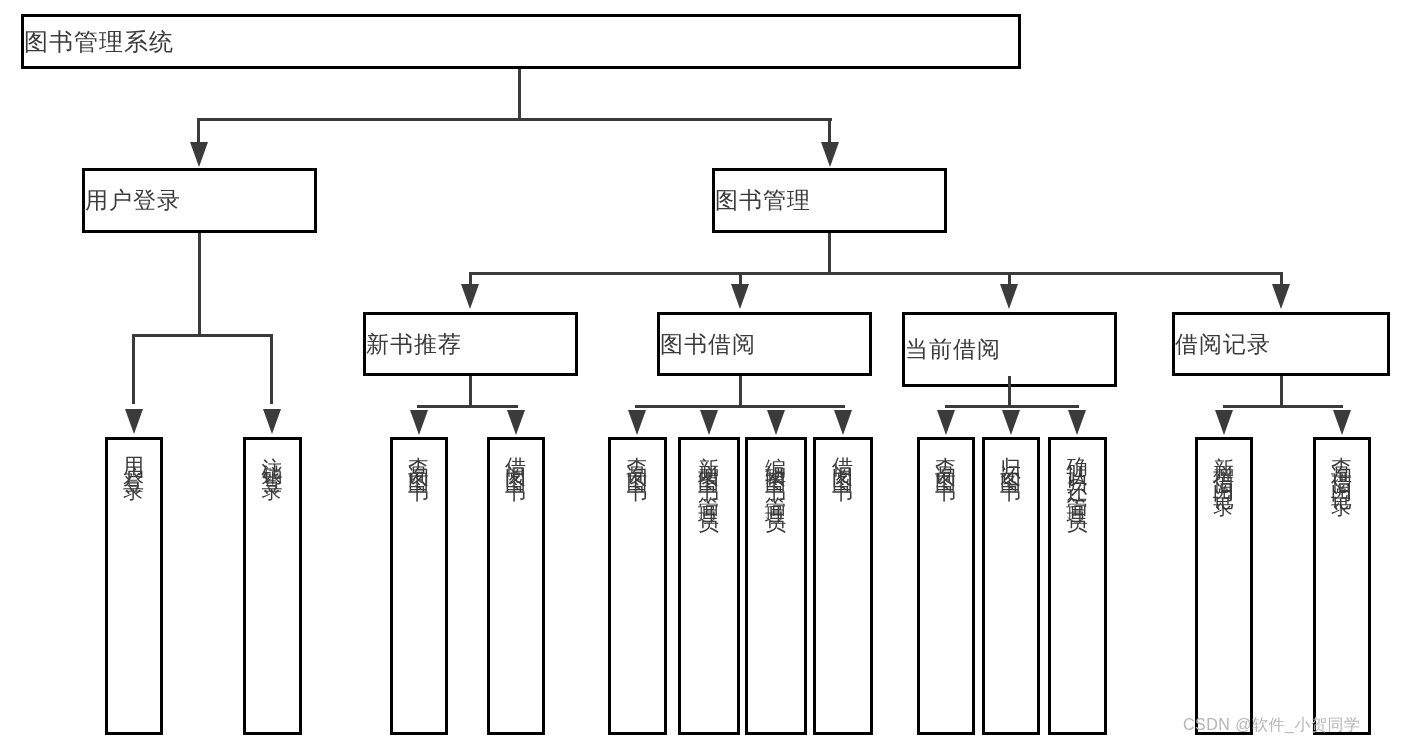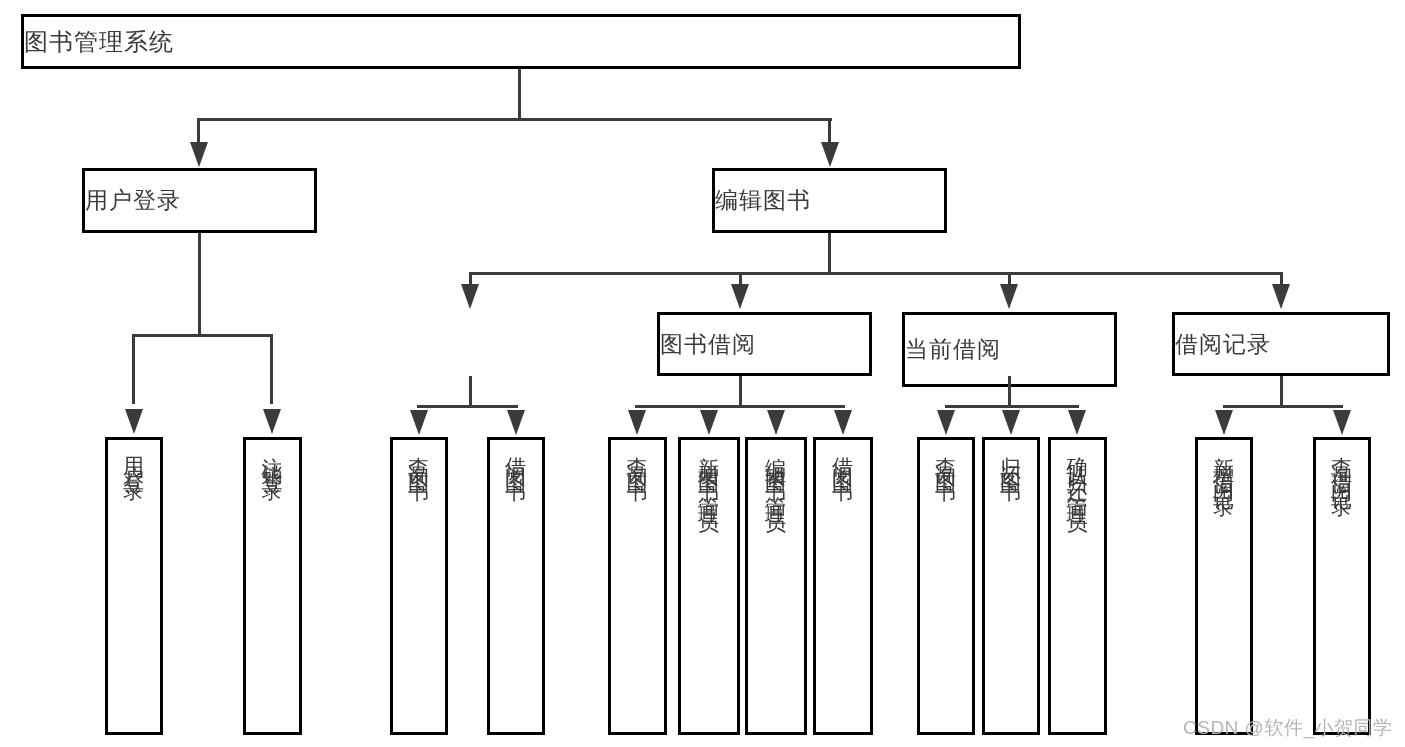--- a/index.html
+++ b/index.html
@@ -31,44 +31,47 @@
   .arrow{
     position:absolute;
     width:0;height:0;
     border-left:9px solid transparent;
     border-right:9px solid transparent;
     border-top:25px solid #3b3b3b;
   }
   #watermark{
     position:absolute;
     left:1183px;top:715px;
-    font-size:19px;
+    font-size:16px;
     color:#b5b5b5;
     letter-spacing:0.5px;
     z-index:10;
     white-space:nowrap;
   }
 </style>
 </head>
 <body>
 
 <div id="canvas">
 
   <div class="box hbox rootbox" style="left:21px;top:14px;width:1000px;height:55px;">
     <span>图书管理系统</span>
   </div>
 
   <div class="box hbox" style="left:82px;top:168px;width:235px;height:65px;">
     <span>用户登录</span>
   </div>
 
   <div class="box hbox" style="left:712px;top:168px;width:235px;height:65px;">
-    <span>编辑图书</span>
+    <span>图书管理</span>
   </div>
 
+  <div class="box hbox" style="left:363px;top:312px;width:215px;height:64px;">
+    <span>新书推荐</span>
+  </div>
 
   <div class="box hbox" style="left:657px;top:312px;width:215px;height:64px;">
     <span>图书借阅</span>
   </div>
 
   <div class="box hbox" style="left:902px;top:312px;width:215px;height:75px;">
     <span>当前借阅</span>
   </div>
 
   <div class="box hbox" style="left:1172px;top:312px;width:218px;height:64px;">

